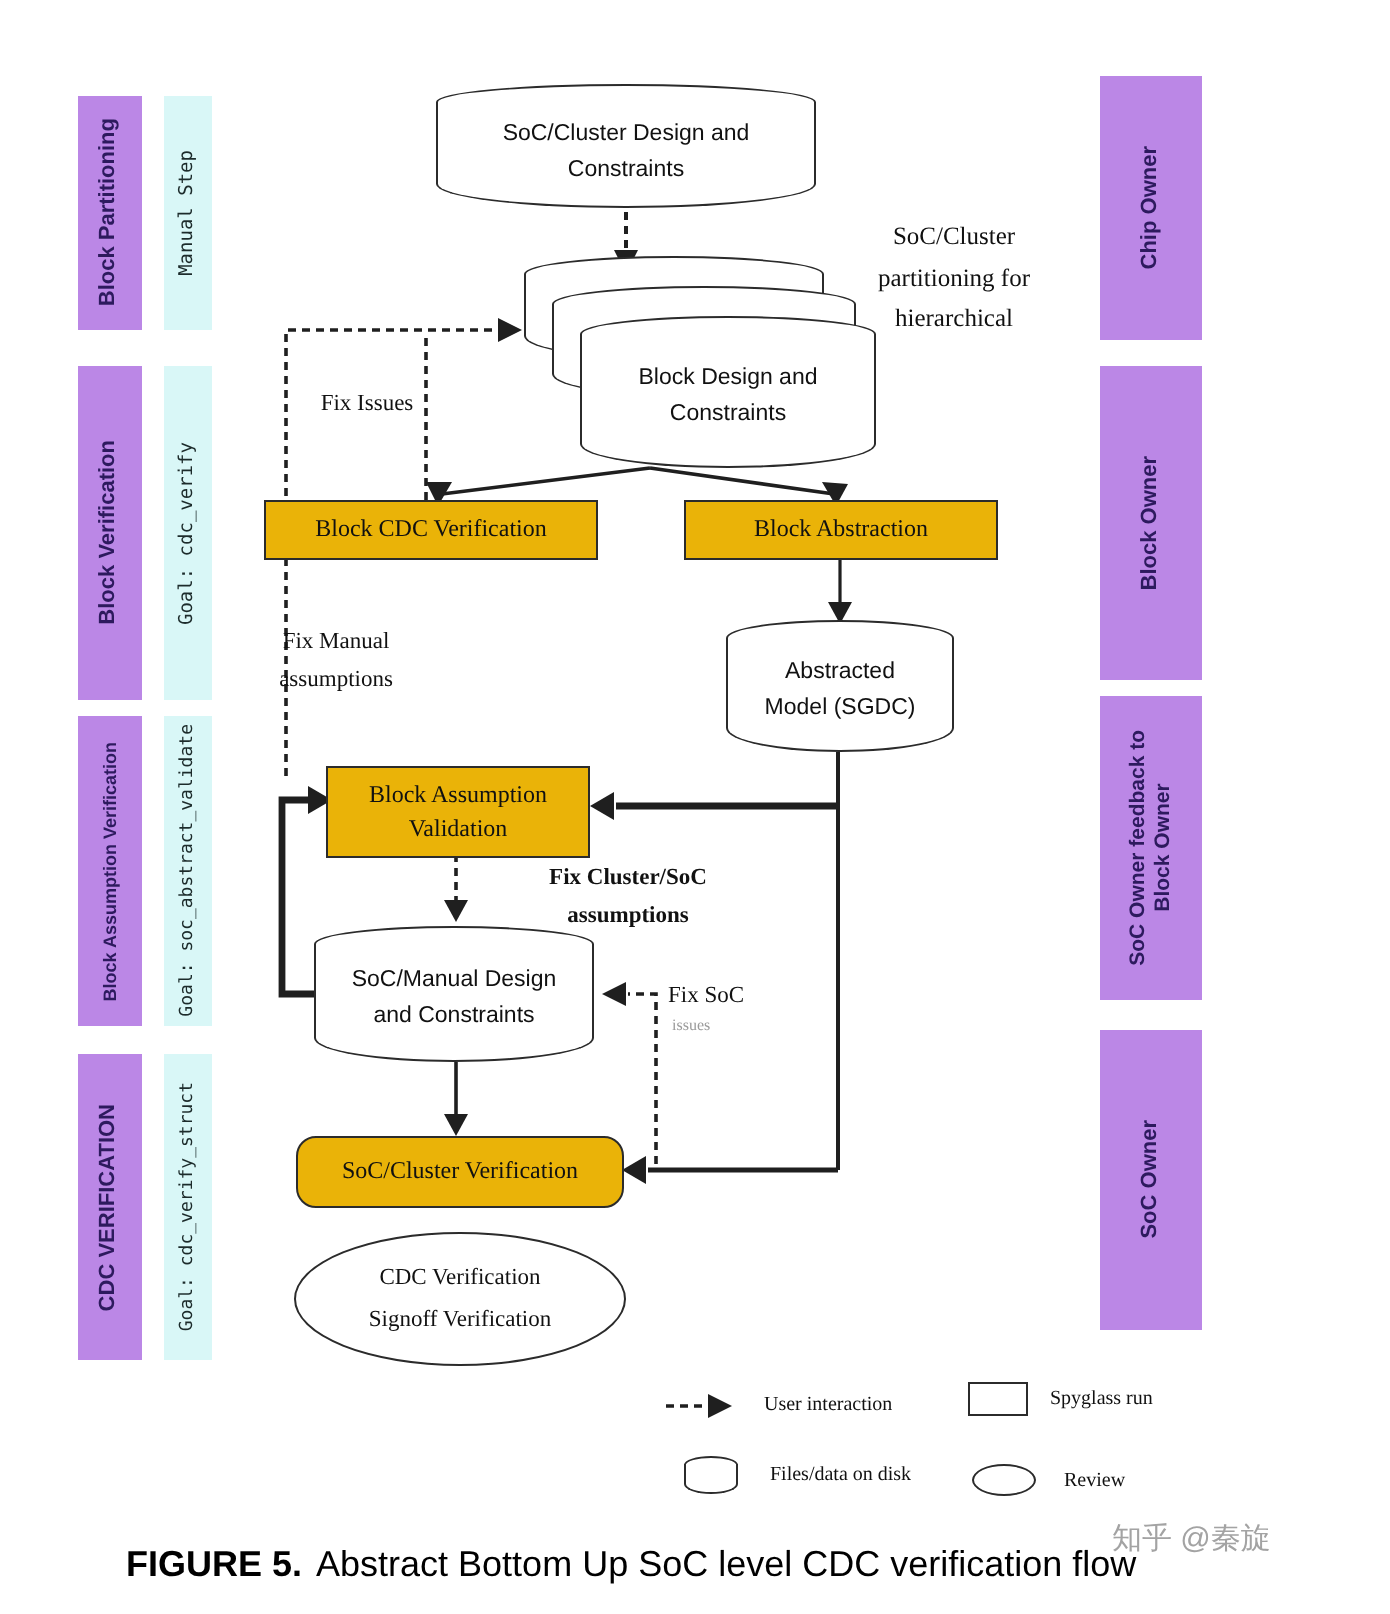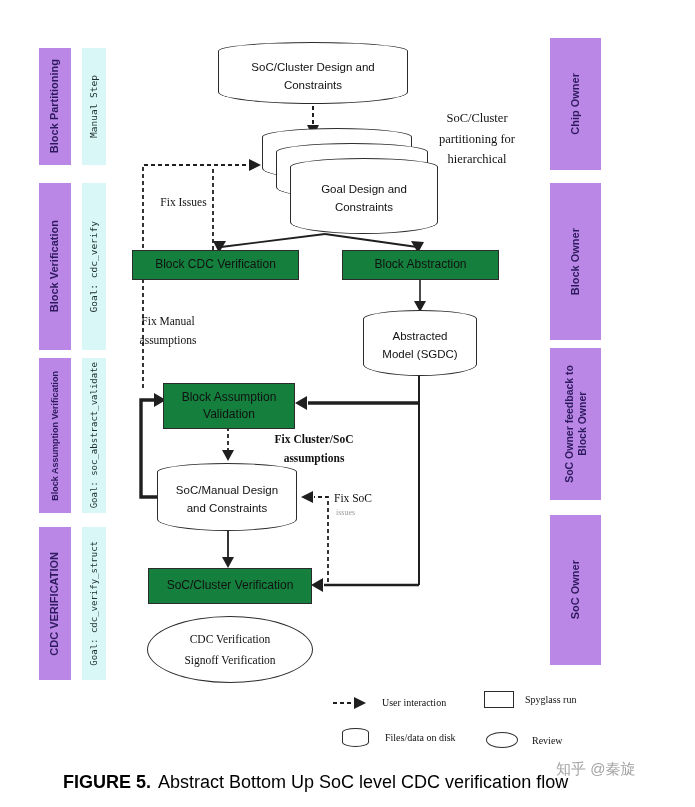--- a/index.html
+++ b/index.html
@@ -10,23 +10,23 @@
   }
   html,body{margin:0;padding:0;background:#fff;}
   #stage{position:relative;width:695px;height:807px;background:#fff;overflow:hidden;
          font-family:"Liberation Sans",sans-serif;}
   svg.wires{position:absolute;left:0;top:0;z-index:1;}
   .vbar{position:absolute;display:flex;align-items:center;justify-content:center;z-index:2;}
   .purple{background:var(--role-bar);color:var(--bar-text);font-weight:bold;}
   .cyan{background:var(--goal-bar);color:#1c2b2b;font-family:"DejaVu Sans Mono",monospace;}
   .vtext{writing-mode:vertical-rl;transform:rotate(180deg);white-space:pre-line;
          text-align:center;line-height:1.2;}
-  .rect{position:absolute;z-index:2;border:1.6px solid #2b2b2b;background:#15803d;
+  .rect{position:absolute;z-index:2;border:1.6px solid #2b2b2b;background:#eab308;
         display:flex;align-items:center;justify-content:center;text-align:center;
-        font-family:Liberation Sans, sans-serif;font-size:11.5px;color:#111;
+        font-family:Liberation Serif, serif;font-size:11.5px;color:#111;
         white-space:pre-line;line-height:1.45;}
   .cyl{position:absolute;z-index:2;}
   .cyl .ctop{position:absolute;left:0;right:0;top:0;height:18px;background:#fff;
              border:1.6px solid #2b2b2b;border-radius:50%;box-sizing:border-box;}
   .cyl .cbody{position:absolute;left:0;right:0;top:9px;bottom:0;background:#fff;
               border:1.6px solid #2b2b2b;border-top:none;box-sizing:border-box;
               border-radius:0 0 50% 50% / 0 0 12px 12px;}
   .cyl .clabel{position:absolute;left:0;right:0;text-align:center;z-index:3;
                font-family:Liberation Sans, sans-serif;font-size:11.5px;color:#111;
                white-space:pre-line;line-height:1.6;}
@@ -151,21 +151,21 @@
     <div class="ctop"></div>
     <div class="cbody"></div>
   </div>
   <div class="cyl" style="left:276px;top:143px;width:152px;height:56px;">
     <div class="ctop"></div>
     <div class="cbody"></div>
   </div>
   <div class="cyl" style="left:290px;top:158px;width:148px;height:76px;">
     <div class="ctop"></div>
     <div class="cbody"></div>
-    <div class="clabel" style="top:22px;">Goal Design and
+    <div class="clabel" style="top:22px;">Block Design and
 Constraints</div>
   </div>
 
   <div class="note" style="left:402px;top:108px;width:150px;font-size:12.5px;">SoC/Cluster
 partitioning for
 hierarchical</div>
 
   <div class="rect" style="left:132px;top:250px;width:165px;height:28px;font-size:12px;">Block CDC Verification</div>
   <div class="rect" style="left:342px;top:250px;width:155px;height:28px;font-size:12px;">Block Abstraction</div>
 
@@ -179,21 +179,21 @@
   <div class="rect" style="left:163px;top:383px;width:130px;height:44px;font-size:12px;">Block Assumption
 Validation</div>
 
   <div class="cyl" style="left:157px;top:463px;width:140px;height:68px;">
     <div class="ctop"></div>
     <div class="cbody"></div>
     <div class="clabel" style="top:18px;">SoC/Manual Design
 and Constraints</div>
   </div>
 
-  <div class="rect" style="left:148px;top:568px;width:162px;height:34px;font-size:12px;">SoC/Cluster Verification</div>
+  <div class="rect" style="left:148px;top:568px;width:162px;height:34px;font-size:12px;border-radius:10px;">SoC/Cluster Verification</div>
 
   <div class="ellipse" style="left:147px;top:616px;width:164px;height:65px;">CDC Verification
 Signoff Verification</div>
 
   <div class="note" style="left:146px;top:193px;width:75px;font-size:11.5px;">Fix Issues</div>
   <div class="note" style="left:126px;top:312px;width:84px;font-size:11.5px;">Fix Manual
 assumptions</div>
   <div class="note" style="left:260px;top:430px;width:108px;font-size:11.5px;font-weight:bold;">Fix Cluster/SoC
 assumptions</div>
   <div class="note" style="left:334px;top:489px;width:60px;font-size:11.5px;text-align:left;">Fix SoC</div>

